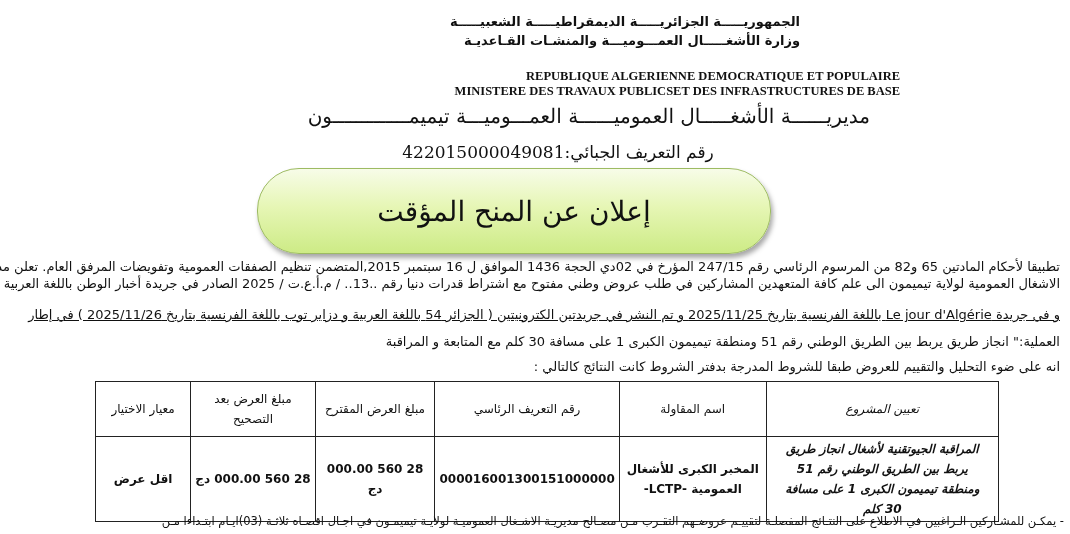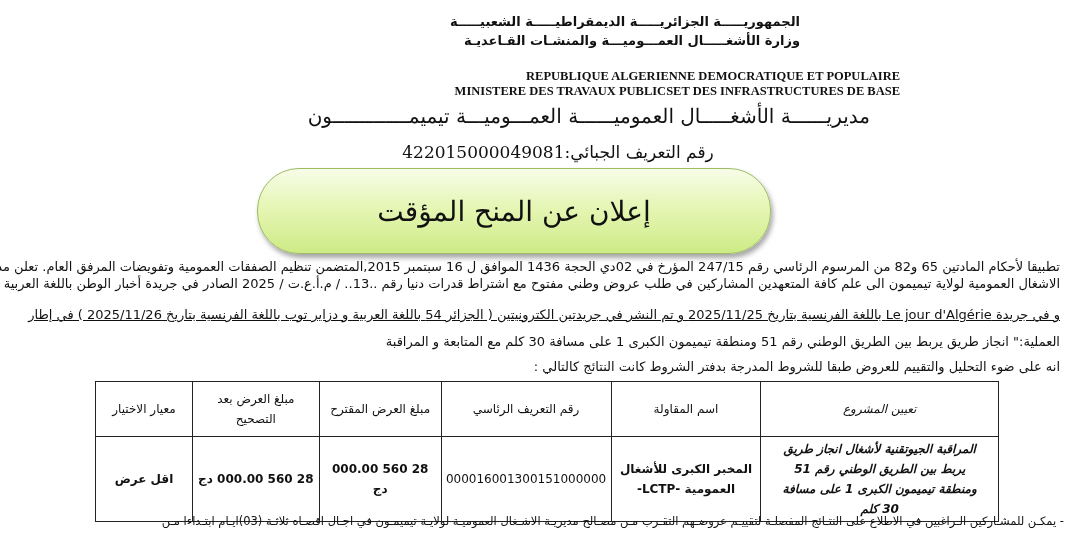--- a/index.html
+++ b/index.html
@@ -64,21 +64,21 @@
     <th class="italic" style="font-weight:normal;">تعيين المشروع</th>
     <th>اسم المقاولة</th>
     <th>رقم التعريف الرئاسي</th>
     <th>مبلغ العرض المقترح</th>
     <th>مبلغ العرض بعد التصحيح</th>
     <th>معيار الاختيار</th>
   </tr>
   <tr>
     <td class="italic" style="padding:2px 12px;text-align:center;">المراقبة الجيوتقنية لأشغال انجاز طريق يربط بين الطريق الوطني رقم 51 ومنطقة تيميمون الكبرى 1 على مسافة 30 كلم</td>
     <td>المخبر الكبرى للأشغال العمومية -LCTP-</td>
-    <td style="direction:ltr; font-weight:normal;text-align:center;">000016001300151000000</td>
+    <td style="direction:ltr; font-weight:bold;text-align:center;">000016001300151000000</td>
     <td>28 560 000.00 دج</td>
     <td>28 560 000.00 دج</td>
     <td>اقل عرض</td>
   </tr>
 </tbody>
   </table>
 
 <div class="abs footer" style="right:6px; top:514px; width:1060px;">- يمكـن للمشـاركين الـراغبين في الاطلاع على النتـائج المفصلـة لتقييـم عروضـهم التقـرب مـن مصـالح مديريـة الاشـغال العموميـة لولايـة تيميمـون في اجـال اقصـاه ثلاثـة (03)ايـام ابتـداءا مـن</div>
 
 </body></html>

